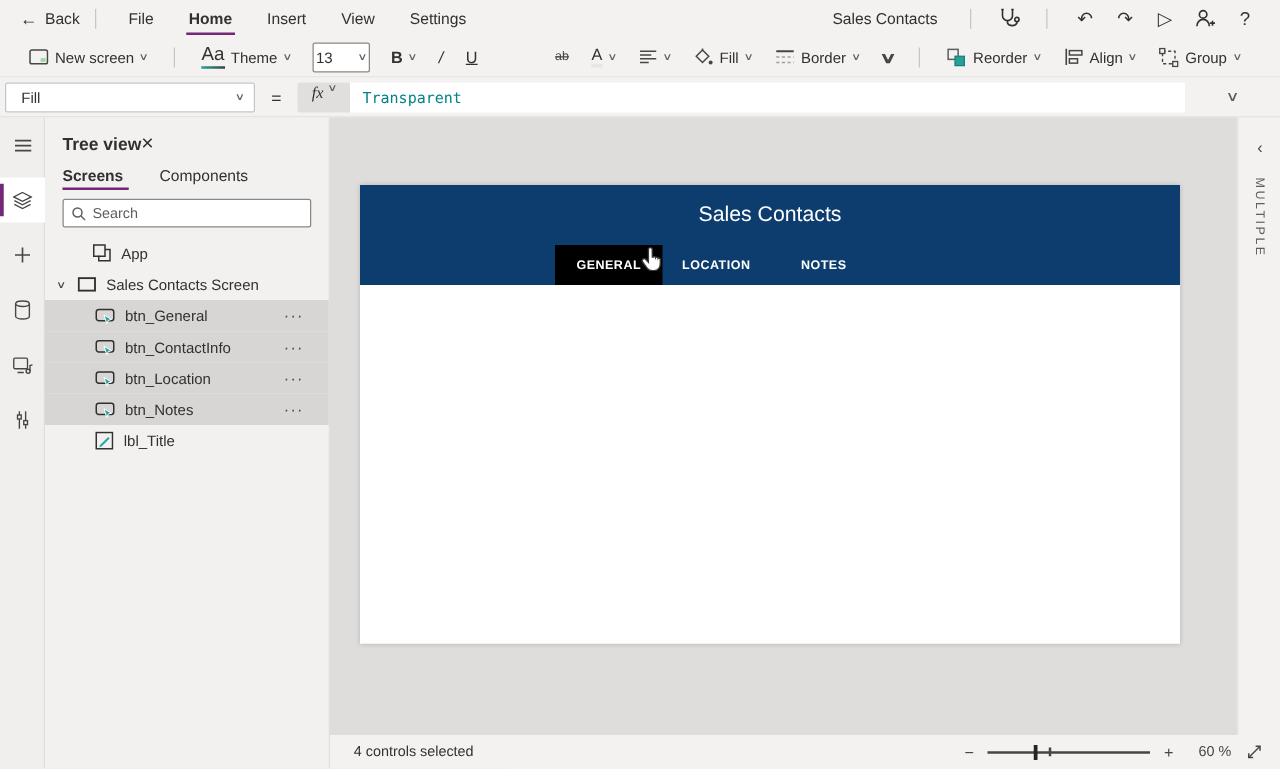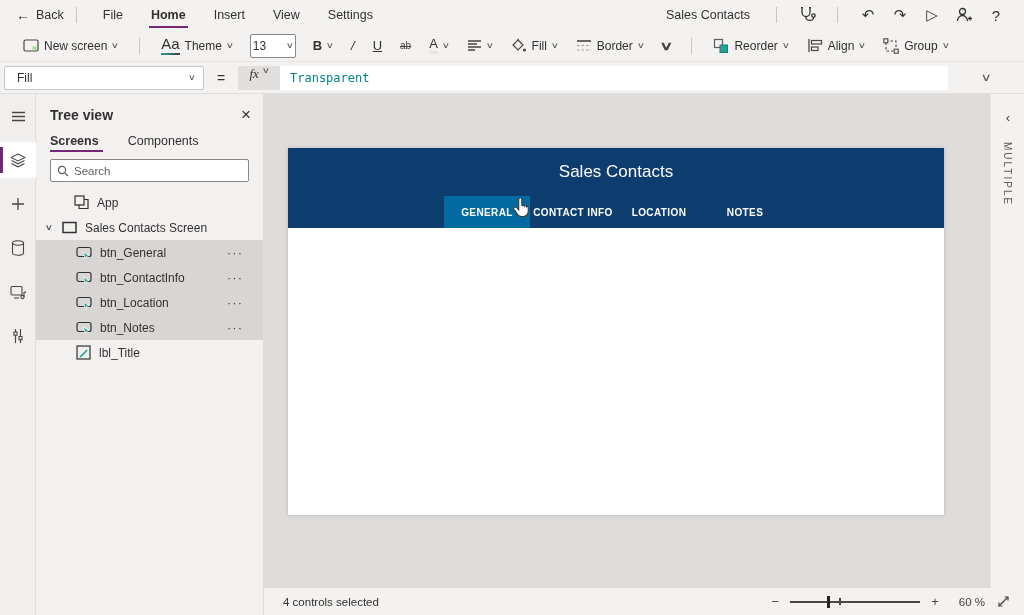--- a/index.html
+++ b/index.html
@@ -21,21 +21,21 @@
 
   
   .toolbar { left:0; top:30px; width:1024px; height:32px; background:#f3f2f1; display:flex; align-items:center; font-size:12px; color:#323130; border-bottom:1px solid #e5e4e2; }
   .tb-group { display:flex; align-items:center; gap:5px; padding:0 9px; height:32px; }
   .chev { font-size:8px; color:#605e5c; transform:scaleX(1.4); display:inline-block; }
   .chev-big { font-size:12px; font-weight:bold; color:#484644; transform:scaleX(1.6); }
   .fontsize-box { width:46px; height:24px; background:#fff; border:1px solid #8a8886; border-radius:2px; display:flex; align-items:center; padding:0 2px; justify-content:space-between; margin:0 8px; }
   .glyph-b { font-weight:bold; font-size:13px; }
   .glyph-i { font-style:italic; font-size:13px; }
   .glyph-u { text-decoration:underline; font-size:13px; }
-  .glyph-strike { text-decoration:line-through; font-size:10px; color:#484644; }
+  .glyph-strike { text-decoration:line-through; font-size:10px; color:#484644;margin-left:44px; }
   .glyph-a { font-size:13px; border-bottom:3px solid #e8e6e4; line-height:1.05; }
   .theme-aa { font-size:15px; border-bottom:2px solid; border-image:linear-gradient(90deg,#2aa8a0,#3b3a39) 1; line-height:1.1; }
   svg.tbicon { display:block; }
 
   
   .formulabar { left:0; top:62px; width:1024px; height:32px; background:#f3f2f1; display:flex; align-items:center; border-bottom:1px solid #e1dfdd; }
   .prop-box { width:200px; height:24px; margin-left:4px; background:#fff; border:1px solid #c8c6c4; border-radius:2px; display:flex; align-items:center; justify-content:space-between; padding:0 8px 0 12px; font-size:12px; }
   .equals { width:34px; text-align:center; font-size:14px; }
   .fx-btn { width:42px; height:24px; background:#e1dfdd; display:flex; align-items:flex-start; justify-content:center; gap:4px; border-radius:2px 0 0 2px; }
   .fx-btn .fx { font-family:"Liberation Serif", serif; font-style:italic; font-size:13px; }
@@ -43,21 +43,21 @@
   .fb-expand { flex:1; display:flex; align-items:center; justify-content:center; height:32px; }
 
   
   .rail { left:0; top:94px; width:36px; height:521px; background:#f0efee; border-right:1px solid #e1dfdd; }
   .rail-item { width:36px; height:36px; display:flex; align-items:center; justify-content:center; position:relative; color:#484644; }
   .rail-item.selected { background:#fff; }
   .rail-item.selected::before { content:""; position:absolute; left:0; top:5px; bottom:5px; width:3px; background:#742774; }
 
   
   .tree { left:36px; top:94px; width:228px; height:521px; background:#f3f1f0; border-right:1px solid #e1dfdd; }
-  .tree-title-row { display:flex; align-items:center; justify-content:space-between; padding:12px 12px 6px 14px; }
+  .tree-title-row { display:flex; align-items:center; padding:12px 12px 6px 14px; }
   .tree-title { font-size:14px; font-weight:bold; }
   .tree-close { font-size:17px; color:#323130; line-height:1; }
   .tree-tabs { display:flex; gap:11px; padding:0 0 0 14px; font-size:12.5px; }
   .tree-tab { padding:5px 4px 7px 0; margin-right:14px; position:relative; color:#323130; }
   .tree-tab.active { font-weight:bold; }
   .tree-tab.active::after { content:""; position:absolute; left:0; right:0; bottom:3px; height:2px; background:#742774; }
   .search-box { margin:4px 14px 8px 14px; height:23px; background:#fff; border:1px solid #8a8886; border-radius:2px; display:flex; align-items:center; padding:0 6px; gap:5px; }
   .search-box input { border:none; outline:none; background:transparent; font-size:11.5px; width:150px; color:#323130; font-family:"Liberation Sans", sans-serif; }
   .search-box input::placeholder { color:#605e5c; }
   .tree-row { height:25px; display:flex; align-items:center; font-size:12px; position:relative; }
@@ -66,21 +66,21 @@
   .tree-row .dots { position:absolute; right:20px; font-size:13px; letter-spacing:1px; color:#484644; }
   .row-icon { display:flex; align-items:center; justify-content:center; }
 
   
   .workspace { left:264px; top:94px; width:726px; height:494px; background:#dedddc; }
   .appscreen { position:absolute; left:24px; top:54px; width:656px; height:367px; background:#fff; box-shadow:0 0 4px rgba(0,0,0,.18); }
   .app-header { position:absolute; left:0; top:0; width:656px; height:80px; background:#0d3d6e; }
   .app-title { position:absolute; left:0; top:14px; width:100%; text-align:center; color:#fff; font-size:17px; }
   .app-tabs { position:absolute; left:156px; top:48px; height:32px; display:flex; }
   .app-tab { width:86px; height:32px; display:flex; align-items:center; justify-content:center; color:#fff; font-size:10px; font-weight:bold; letter-spacing:.4px; }
-  .app-tab.active { background:#0369a1; }
+  .app-tab.active { background:#000000; }
   .hand-cursor { position:absolute; left:224px; top:50px; }
 
   
   .rightpanel { left:990px; top:94px; width:34px; height:494px; background:#f3f2f1; border-left:1px solid #e7e5e3; }
   .rp-chev { width:34px; height:30px; display:flex; align-items:center; justify-content:center; margin-top:8px; color:#484644; font-size:13px; }
   .rp-label { writing-mode:vertical-rl; font-size:10px; letter-spacing:2px; color:#605e5c; margin:10px auto 0 auto; display:block; text-align:left; }
 
   
   .statusbar { left:264px; top:588px; width:760px; height:27px; background:#f3f2f1; display:flex; align-items:center; font-size:11.5px; color:#323130; }
   .sb-selection { margin-left:19px; }
@@ -393,23 +393,20 @@
 
 <div class="abs workspace">
   <div class="appscreen">
     <div class="app-header">
       <div class="app-title">Sales Contacts</div>
       <div class="app-tabs">
         <div class="app-tab active">
             <span>GENERAL</span>
           </div>
         <div class="app-tab">
-            <span>CONTACT INFO</span>
-          </div>
-        <div class="app-tab">
             <span>LOCATION</span>
           </div>
         <div class="app-tab">
             <span>NOTES</span>
           </div>
       </div>
     </div>
     <div class="hand-cursor">
       <svg width="17" height="19" viewBox="0 0 14 16">
         <path d="M5.5 1.2 C5.5 .5 6.1 0 6.8 0 C7.5 0 8.1 .5 8.1 1.2 L8.1 6.4 L8.7 6.5 C8.8 5.9 10.3 6 10.35 6.8 C10.6 6.3 12 6.5 12.05 7.3 C12.3 6.9 13.5 7.1 13.5 8 L13.5 10.8 C13.5 13.7 11.7 15.6 9.2 15.6 L7.9 15.6 C6.4 15.6 5.3 15 4.5 13.8 L1.5 9.6 C1.1 9 1.3 8.2 1.9 7.8 C2.5 7.4 3.3 7.5 3.8 8.1 L5.5 10 Z" fill="#ffffff" stroke="#3b3a39" stroke-width="0.9"></path>

